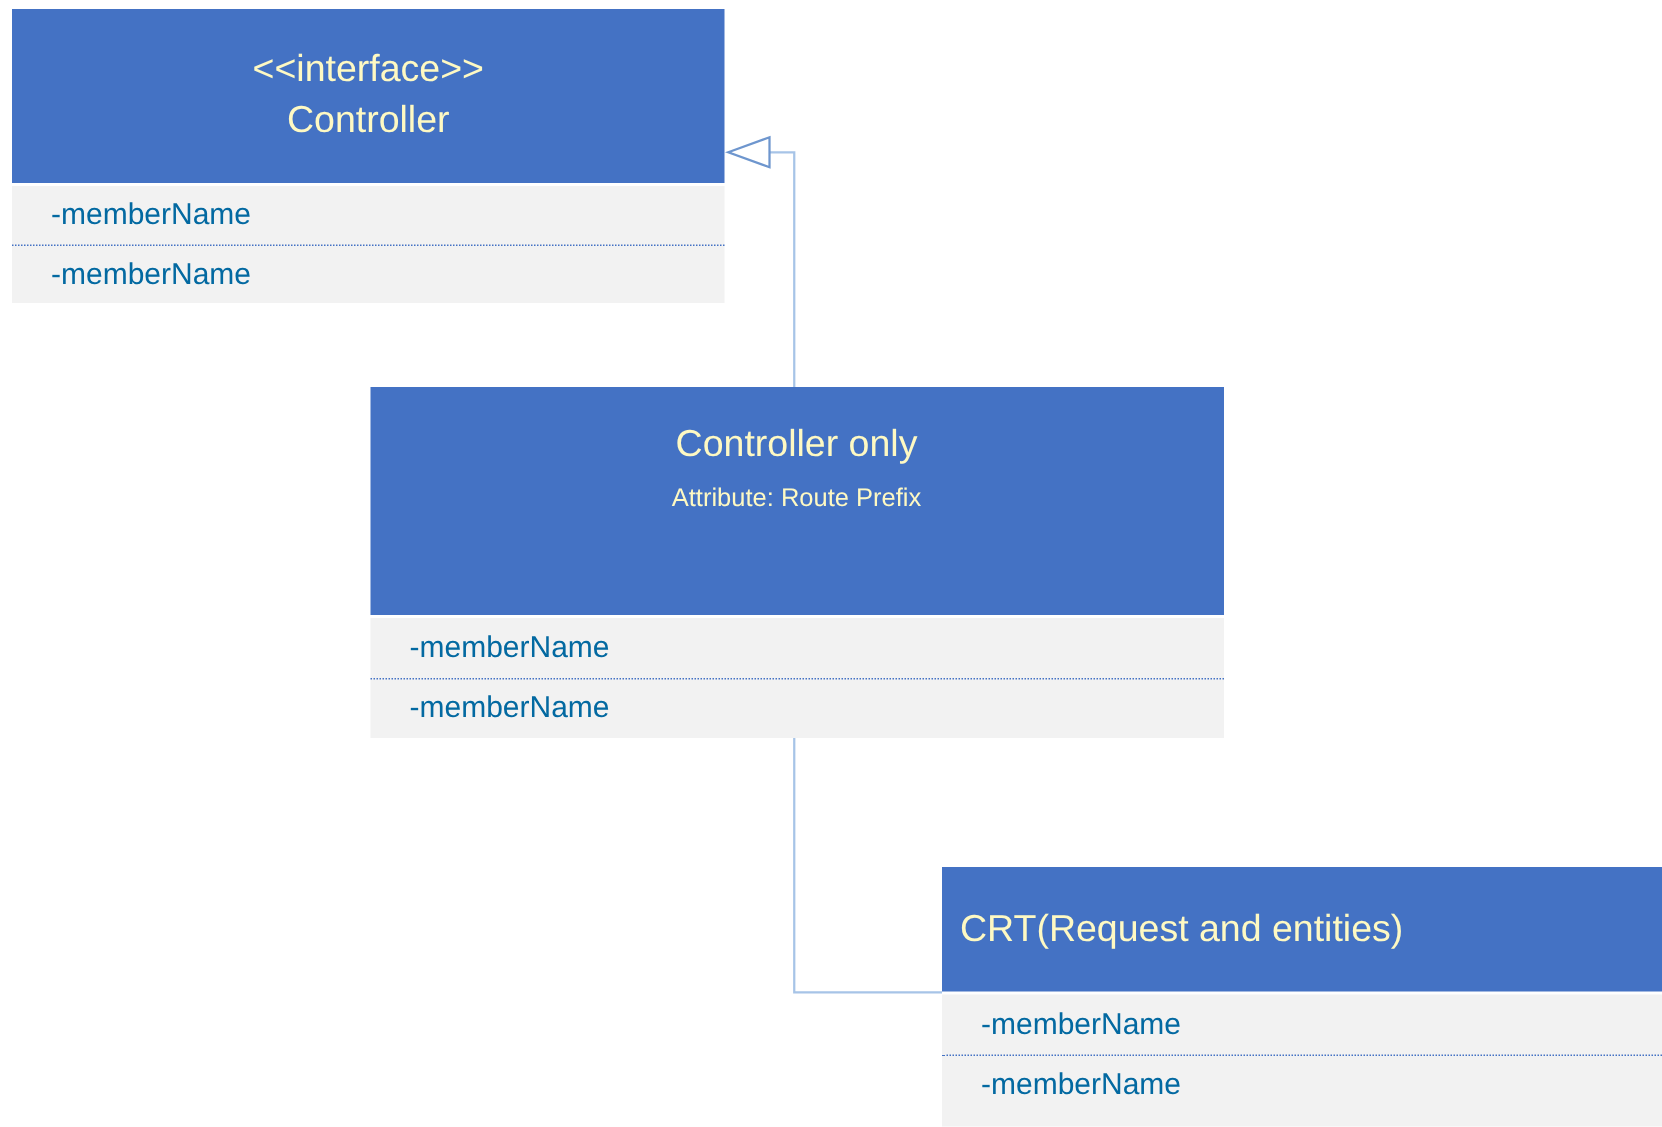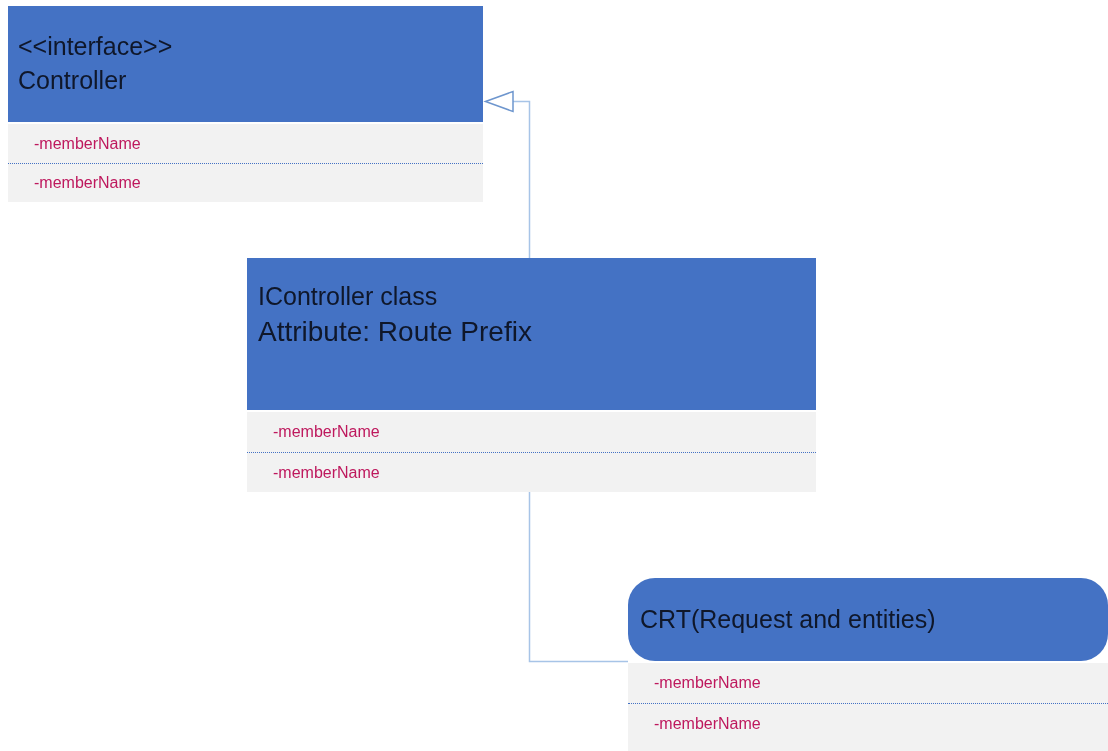--- a/index.html
+++ b/index.html
@@ -22,33 +22,34 @@
     height: 751px;
     z-index: 0;
     pointer-events: none;
   }
   .uml-class {
     position: absolute;
     z-index: 1;
   }
   .hdr {
     background: #4472C4;
-    color: #0f172a;
+    color: #fef9c3;
     box-sizing: border-box;
+    text-align: center;
   }
   .members {
     background: #F2F2F2;
     margin-top: 2px;
   }
   .member {
     display: flex;
     align-items: center;
     box-sizing: border-box;
-    color: #be185d;
-    font-size: 16px;
+    color: #0369a1;
+    font-size: 20px;
     padding-left: 26px;
   }
   .member + .member {
     border-top: 1.5px dotted #4472C4;
   }
 
   
   #box-icontroller { left: 8px; top: 6px; width: 475px; }
   #box-icontroller .hdr {
     height: 116px;
@@ -62,34 +63,33 @@
   #box-controller { left: 247px; top: 258px; width: 569px; }
   #box-controller .hdr {
     height: 152px;
     padding: 21px 12px 0 11px;
   }
   #box-controller .cls-title {
     font-size: 25px;
     line-height: 34px;
   }
   #box-controller .attr-line {
-    font-size: 28px;
+    font-size: 17px;
     line-height: 37px;
   }
   #box-controller .member { height: 40px; }
 
   
   #box-crt { left: 628px; top: 578px; width: 480px; }
   #box-crt .hdr {
     height: 83px;
     display: flex;
     align-items: center;
     padding-left: 12px;
     font-size: 25px;
-    border-radius: 27px;
   }
   #box-crt .members { height: 96px; }
   #box-crt .member { height: 40px; }
 </style>
 </head>
 <body>
 
 <svg class="connector-layer" viewBox="0 0 1108 751" xmlns="http://www.w3.org/2000/svg">
 
   <polyline points="513,101.5 529.5,101.5 529.5,258" fill="none" stroke="#A7C4E7" stroke-width="1.5"></polyline>
@@ -104,21 +104,21 @@
     <div>Controller</div>
   </div>
   <div class="members">
     <div class="member">-memberName</div>
     <div class="member">-memberName</div>
   </div>
 </div>
 
 <div class="uml-class" id="box-controller">
   <div class="hdr">
-    <div class="cls-title">IController class</div>
+    <div class="cls-title">Controller only</div>
     <div class="attr-line">Attribute: Route Prefix</div>
   </div>
   <div class="members">
     <div class="member">-memberName</div>
     <div class="member">-memberName</div>
   </div>
 </div>
 
 <div class="uml-class" id="box-crt">
   <div class="hdr">

